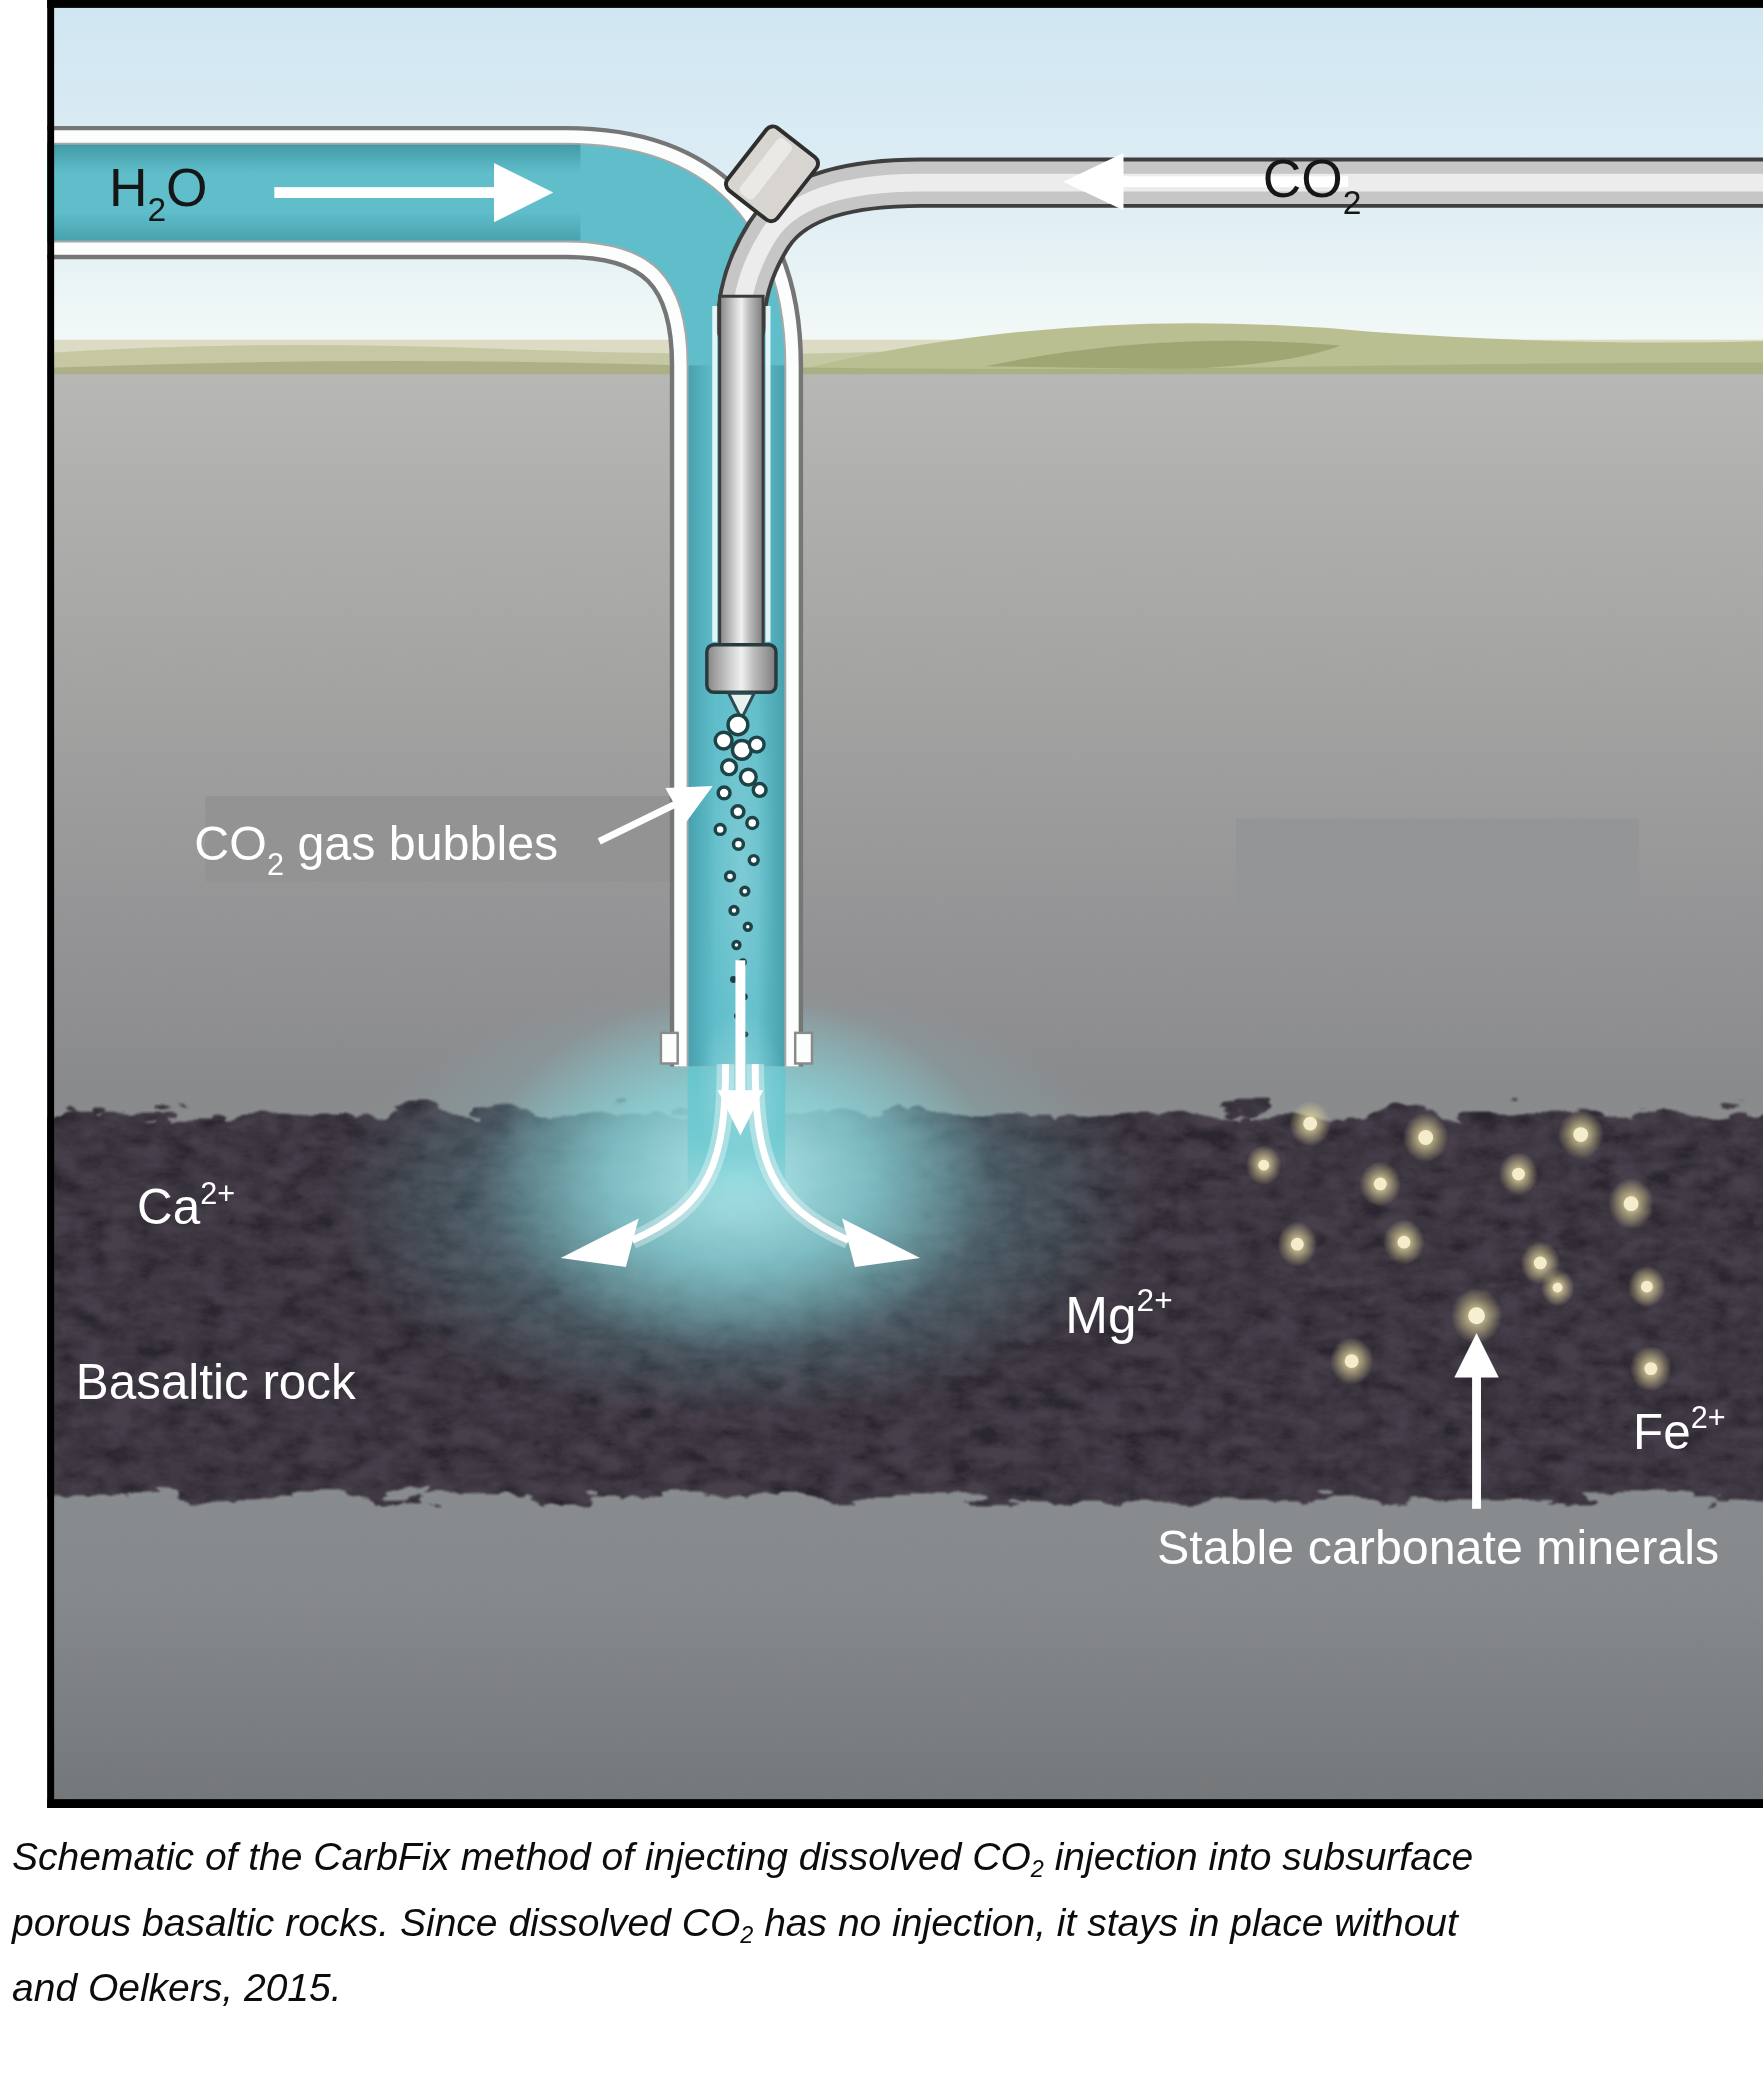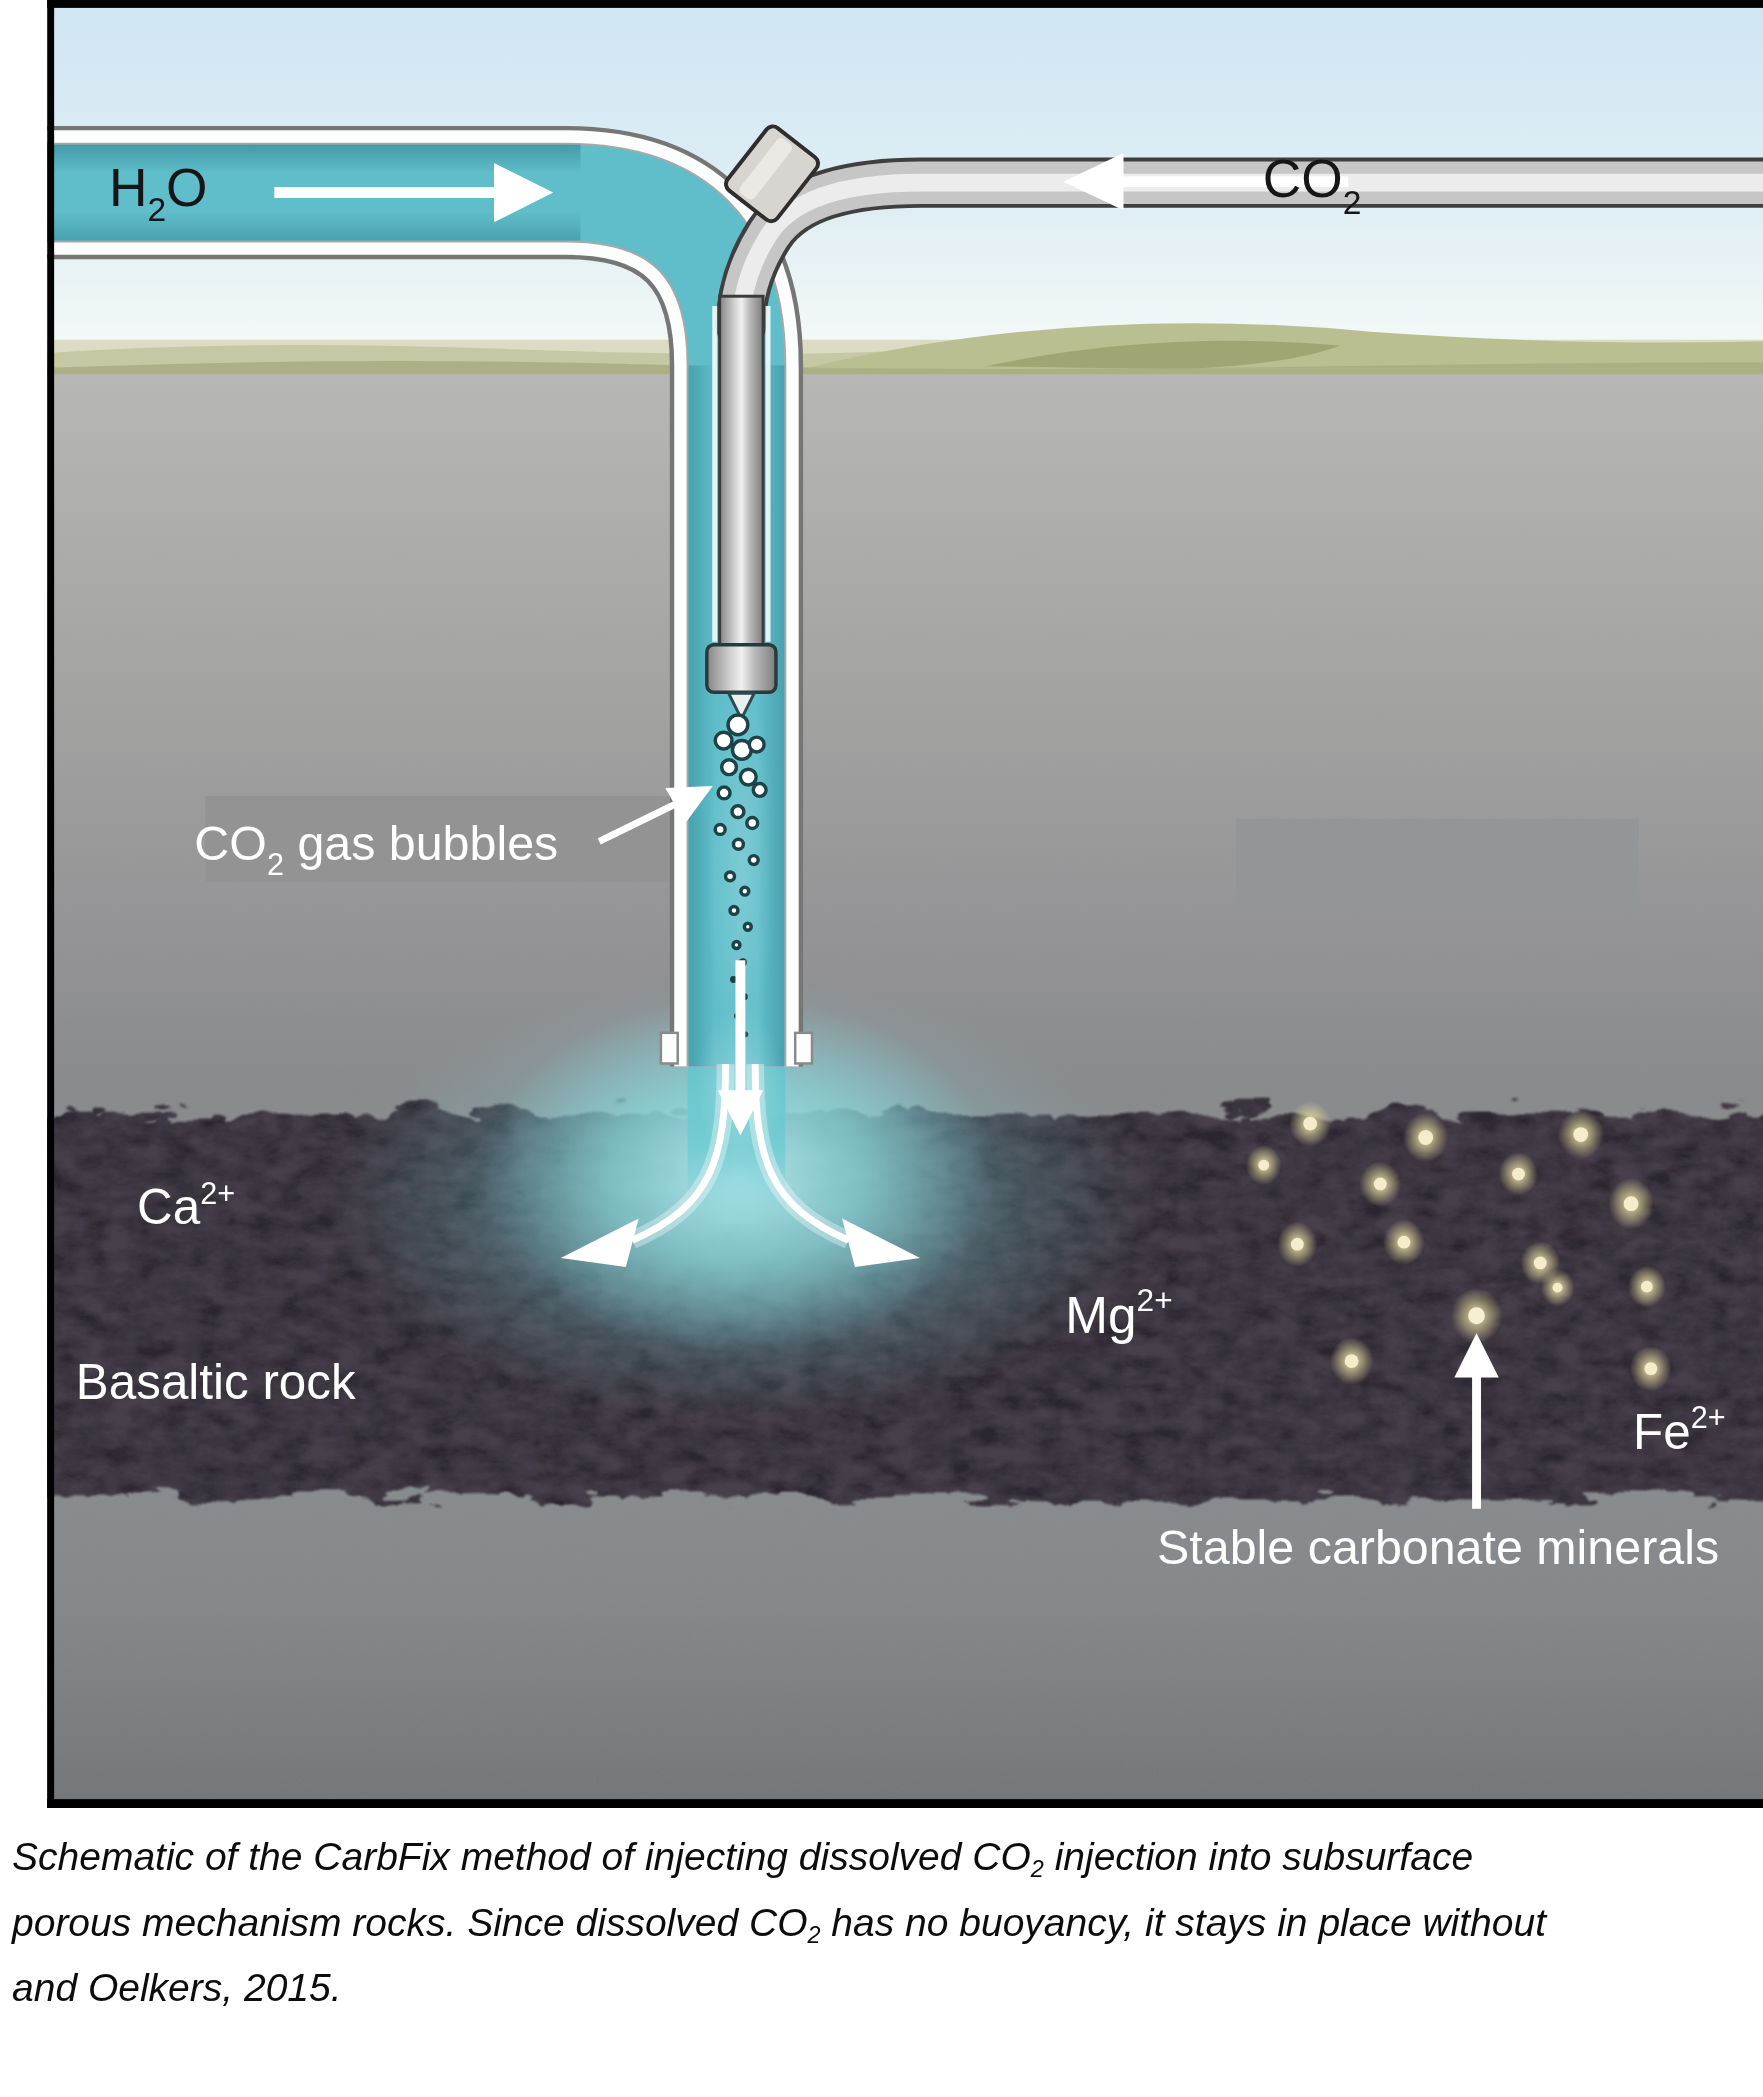--- a/index.html
+++ b/index.html
@@ -283,16 +283,16 @@
     <rect x="0" y="0" width="3572" height="16" fill="#000000"></rect>
     <rect x="0" y="0" width="14" height="3662" fill="#000000"></rect>
     <rect x="3558" y="0" width="14" height="3662" fill="#000000"></rect>
     <rect x="0" y="3644" width="3572" height="18" fill="#000000"></rect>
   </g>
 </svg>
 </div>
 
 <div class="caption">
   <div class="cap-line"><span>Schematic of the CarbFix method of injecting dissolved CO</span><span class="sub">2</span><span> injection into subsurface</span></div>
-  <div class="cap-line"><span>porous mechanism rocks. Since dissolved CO</span><span class="sub">2</span><span> has no buoyancy, it stays in place without</span></div>
+  <div class="cap-line"><span>porous basaltic rocks. Since dissolved CO</span><span class="sub">2</span><span> has no injection, it stays in place without</span></div>
   <div class="cap-line"><span>and Oelkers, 2015.</span></div>
 </div>
 
 
 </body></html>

